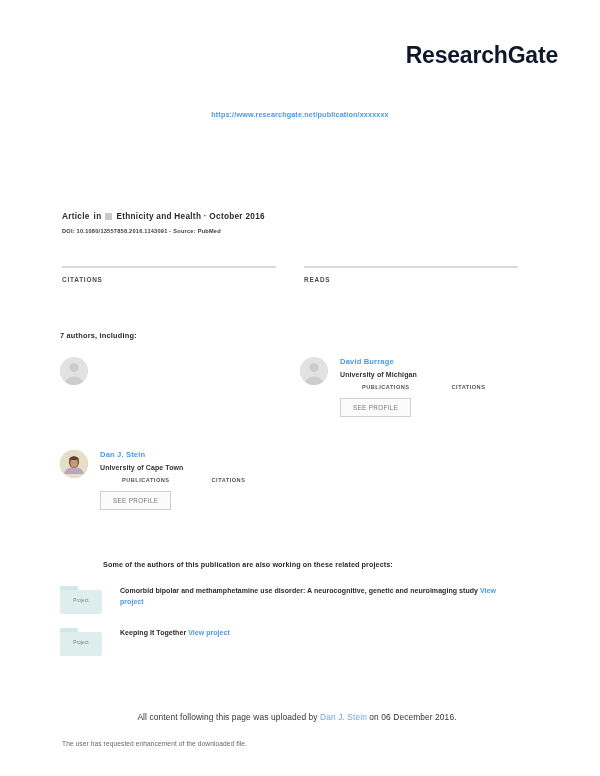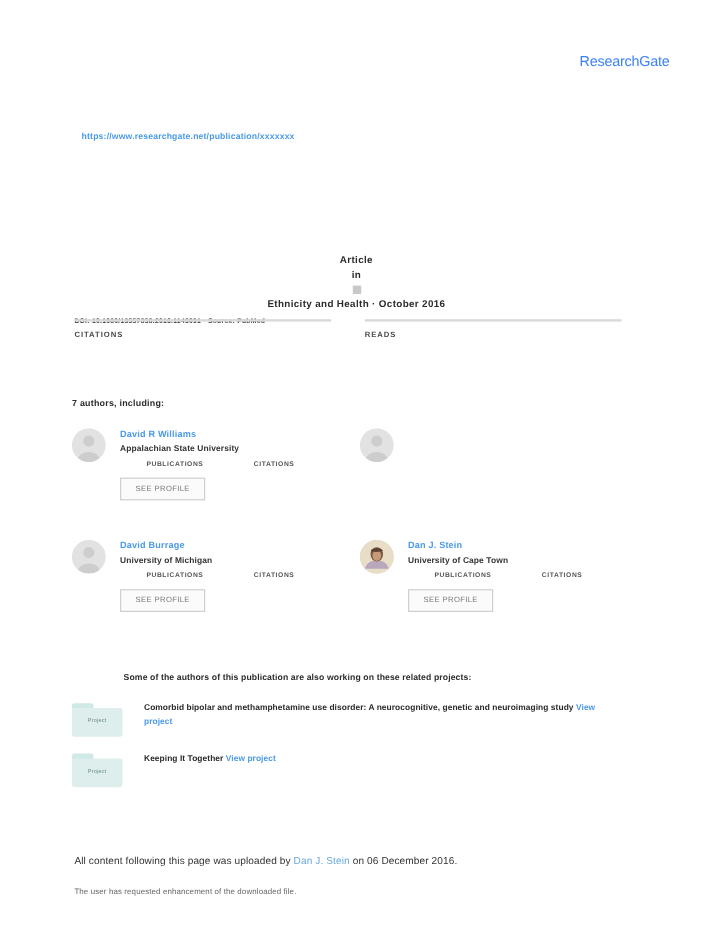--- a/index.html
+++ b/index.html
@@ -24,33 +24,34 @@
   }
 
   
   .brand-row {
     position: absolute;
     top: 42px;
     right: 42px;
     text-align: right;
   }
   .brand {
-    font-size: 12px;
-    font-weight: normal;
-    color: #3b82f6;
+    font-size: 23px;
+    font-weight: bold;
+    color: #0f172a;
     letter-spacing: -0.2px;
     filter: blur(0.35px);
   }
 
   .url-row {
     position: absolute;
     top: 103px;
     left: 0;
     width: 512px;
-    padding-left: 68px;
+    text-align: center;
+    padding-left: 88px;
     box-sizing: border-box;
   }
   .url-link {
     font-size: 7.2px;
     color: #4a9ae8;
     letter-spacing: 0.15px;
     filter: blur(0.55px);
     font-weight: bold;
   }
 
@@ -63,21 +64,20 @@
   }
   .meta-line1 {
     font-size: 8.2px;
     font-weight: bold;
     color: #2b2b2b;
     filter: blur(0.5px);
     letter-spacing: 0.3px;
     display: flex;
     align-items: center;
     gap: 4px;
-    flex-direction: column;
   }
   .journal-badge {
     display: inline-block;
     width: 7px;
     height: 7px;
     background: #c8c8c8;
     vertical-align: middle;
   }
   .meta-line2 {
     margin-top: 7px;
@@ -271,20 +271,21 @@
   .footer {
     position: absolute;
     left: 62px;
     top: 712px;
     width: 470px;
   }
   .footer-line1 {
     font-size: 8.4px;
     color: #333;
     letter-spacing: 0.1px;
+    text-align: center;
   }
   .footer-line1 .uploader {
     color: #6aa9e0;
   }
   .footer-line2 {
     margin-top: 18px;
     font-size: 6.6px;
     color: #666;
     letter-spacing: 0.1px;
   }
@@ -320,38 +321,20 @@
     <div class="stat-col">
       <div class="stat-rule"></div>
       <div class="stat-label">READS</div>
     </div>
   </div>
 
   <div class="authors-head">7 authors, including:</div>
 
   <div class="authors-grid">
 
-    <div class="author-card">
-      <div class="avatar">
-        <svg width="28" height="28" viewBox="0 0 28 28" aria-hidden="true">
-          <circle cx="14" cy="14" r="14" fill="#e2e2e2"></circle>
-          <circle cx="14" cy="10.5" r="4.6" fill="#cdcdcd"></circle>
-          <path d="M4.5 28c0-5.3 4.3-8.4 9.5-8.4s9.5 3.1 9.5 8.4z" fill="#cdcdcd"></path>
-        </svg>
-      </div>
-      <div class="author-body">
-        <div class="author-name">David R Williams</div>
-        <div class="author-inst">Appalachian State University</div>
-        <div class="author-stats">
-          <span class="author-stat-label">PUBLICATIONS</span>
-          <span class="author-stat-label">CITATIONS</span>
-        </div>
-        <div class="see-profile">SEE PROFILE</div>
-      </div>
-    </div>
 
     <div class="author-card">
       <div class="avatar">
         <svg width="28" height="28" viewBox="0 0 28 28" aria-hidden="true">
           <circle cx="14" cy="14" r="14" fill="#e2e2e2"></circle>
           <circle cx="14" cy="10.5" r="4.6" fill="#cdcdcd"></circle>
           <path d="M4.5 28c0-5.3 4.3-8.4 9.5-8.4s9.5 3.1 9.5 8.4z" fill="#cdcdcd"></path>
         </svg>
       </div>
     </div>

